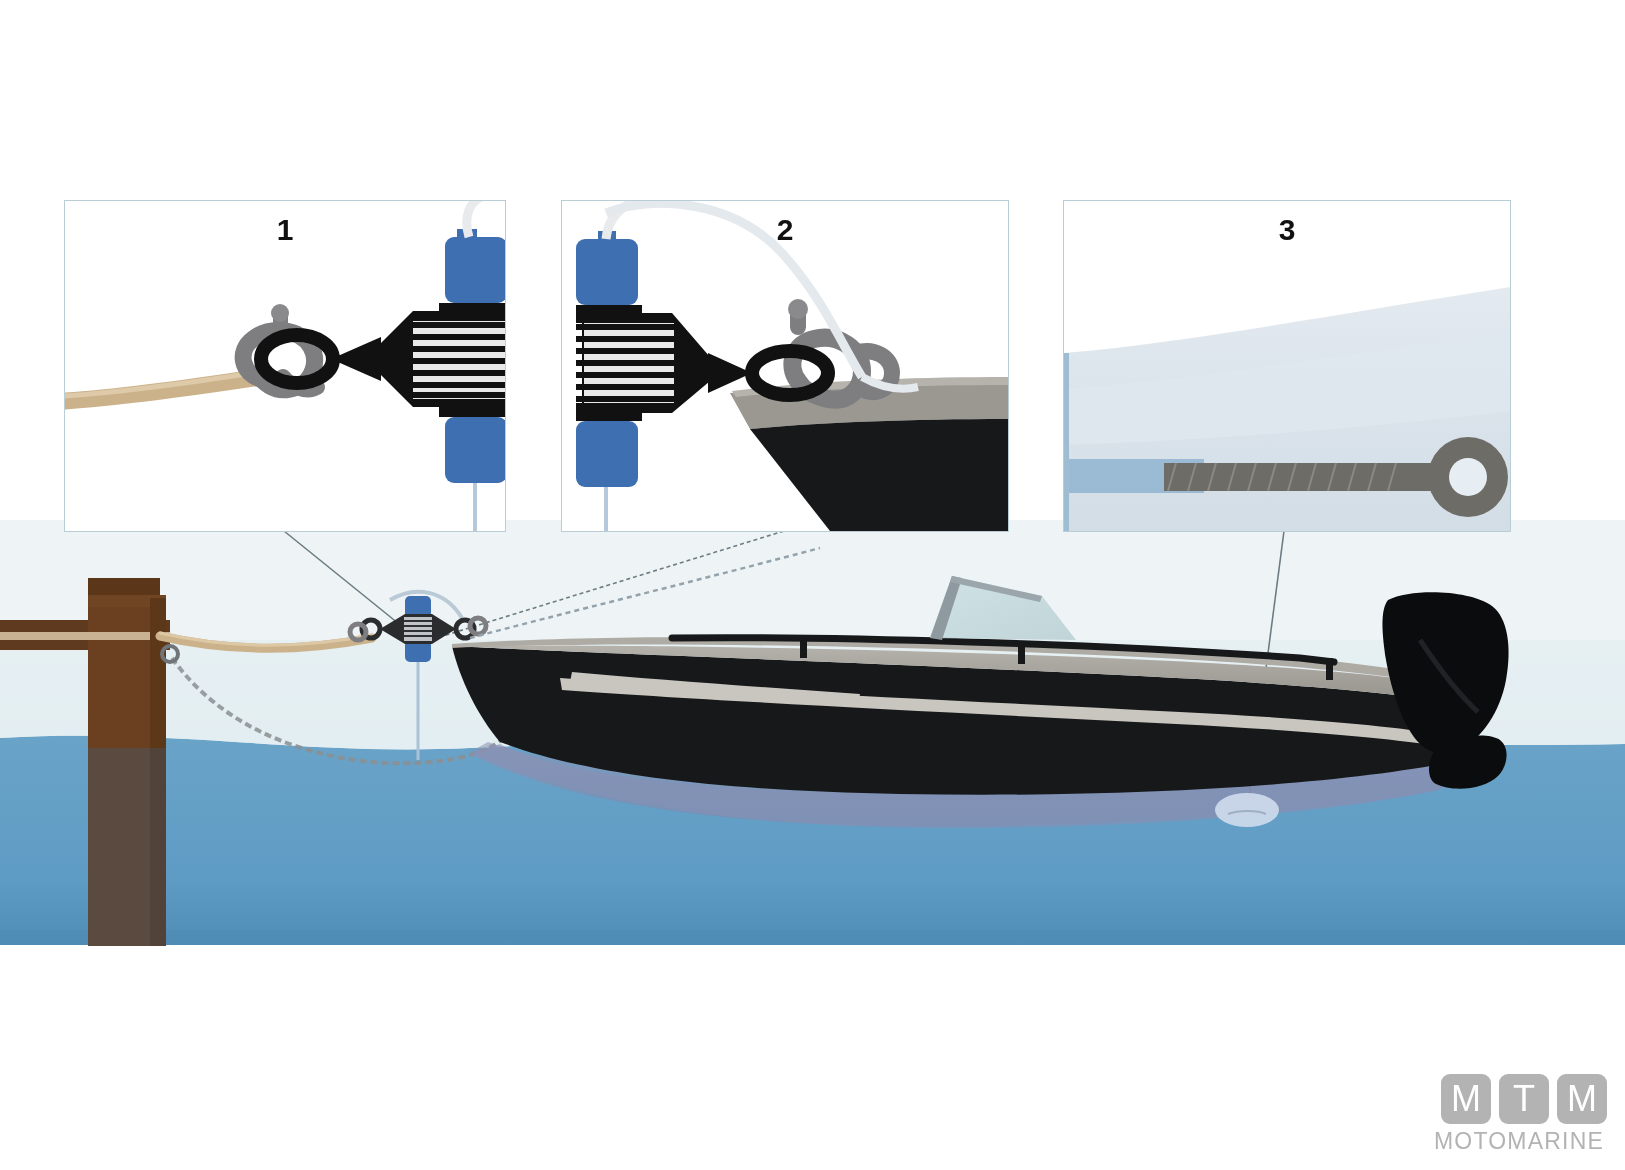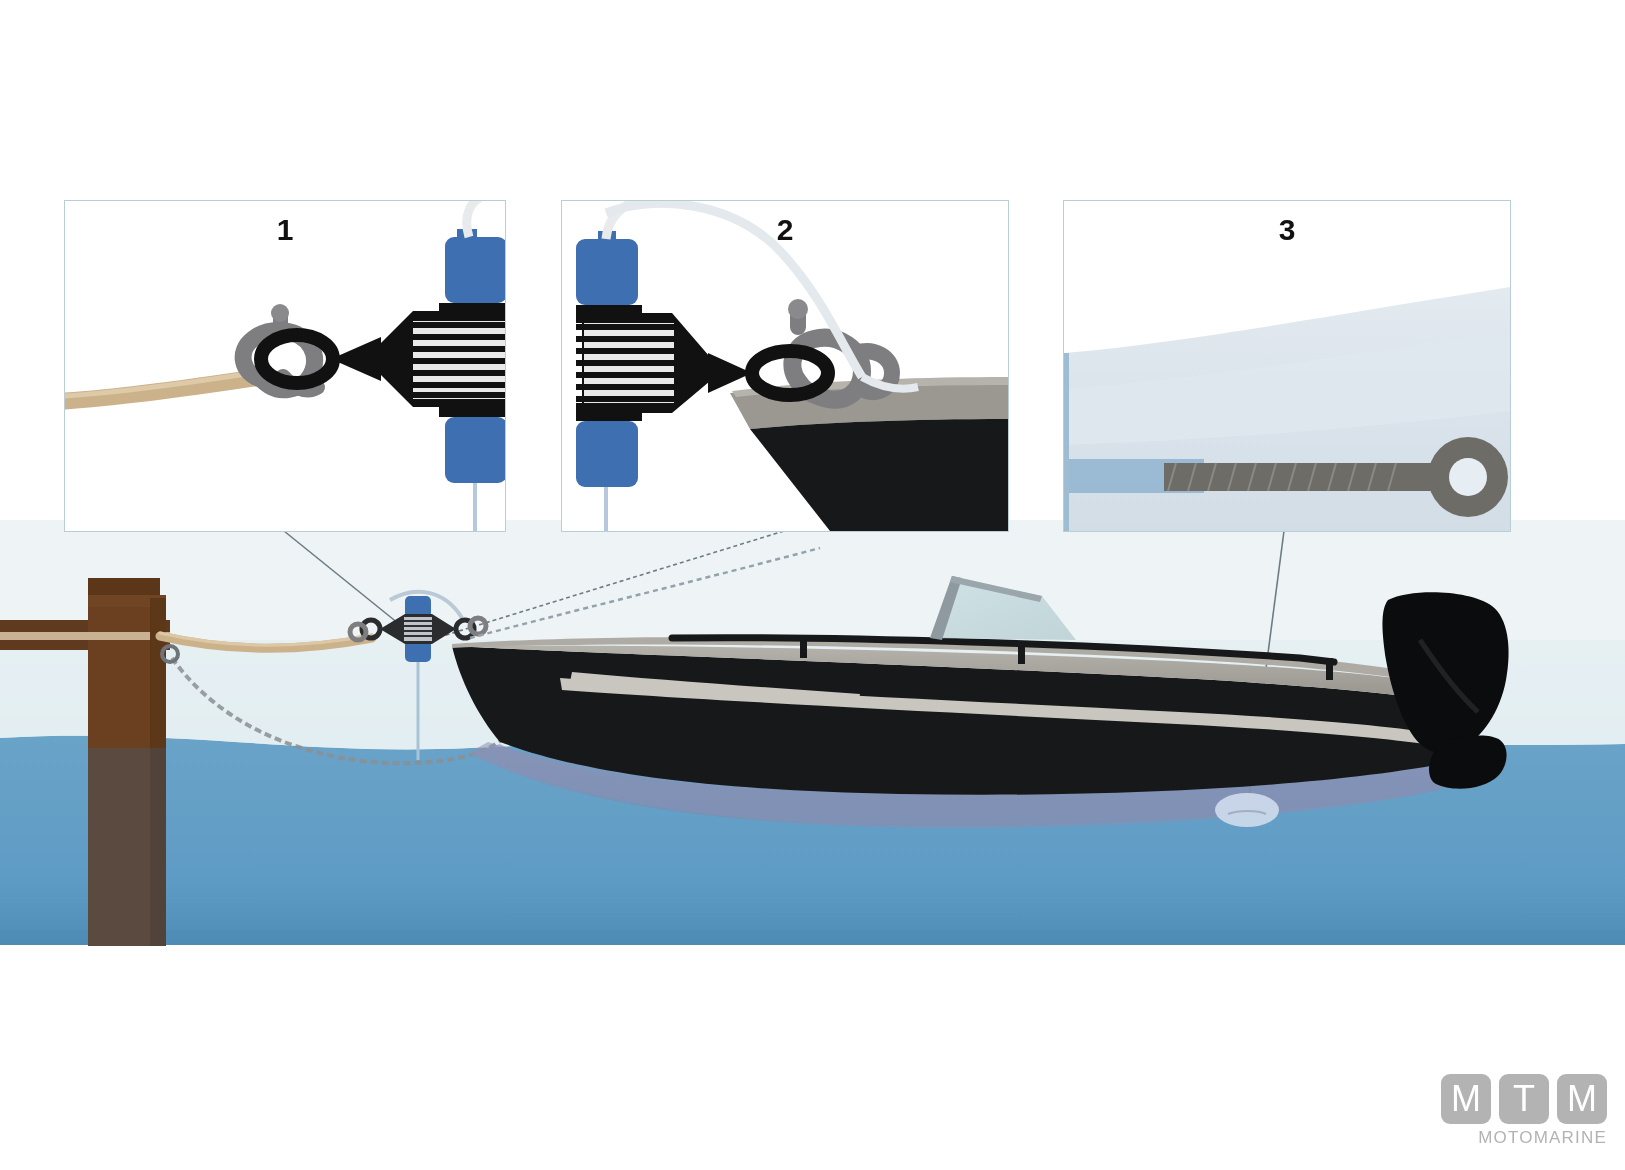--- a/index.html
+++ b/index.html
@@ -16,21 +16,21 @@
   #panel1{left:64px;top:200px;width:440px;height:330px;}
   #panel2{left:561px;top:200px;width:446px;height:330px;}
   #panel3{left:1063px;top:200px;width:446px;height:330px;}
 
   
   #logo{position:absolute;right:18px;bottom:14px;width:176px;height:82px;}
   .logo-tiles{display:flex;gap:8px;justify-content:flex-end;}
   .logo-tile{width:50px;height:50px;background:#b3b3b3;border-radius:9px;
              display:flex;align-items:center;justify-content:center;}
   .logo-tile span{font-size:36px;color:#ffffff;font-family:"Liberation Sans",sans-serif;line-height:1;}
-  .logo-word{margin-top:4px;text-align:right;font-size:17px;color:#b3b3b3;letter-spacing:1.2px;}
+  .logo-word{margin-top:4px;text-align:center;font-size:23px;color:#b3b3b3;letter-spacing:1.2px;}
 </style>
 </head>
 <body>
 
 <div id="stage">
 
   <svg id="scene" viewBox="0 0 1625 1170">
     <defs>
       <linearGradient id="skyGrad" x1="0" y1="0" x2="0" y2="1">
         <stop offset="0%" stop-color="#ffffff"></stop>

